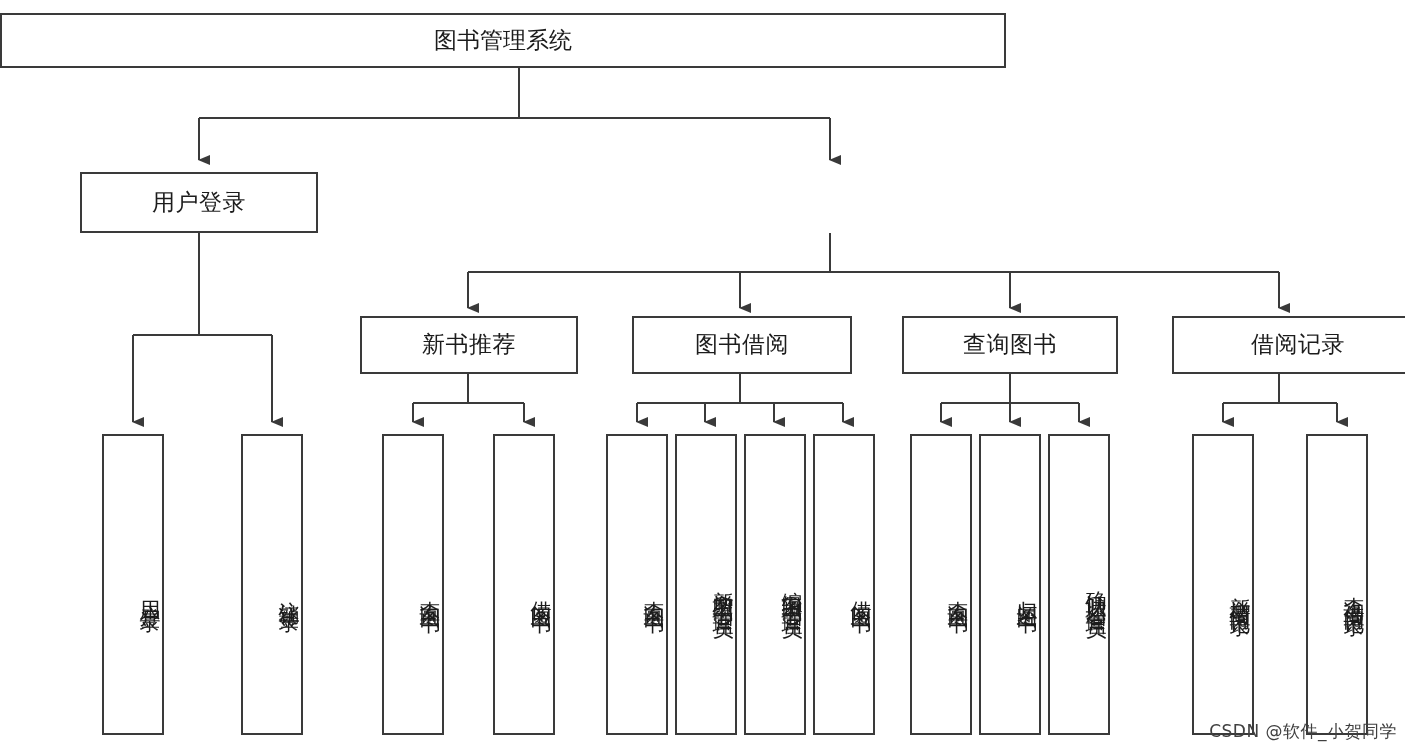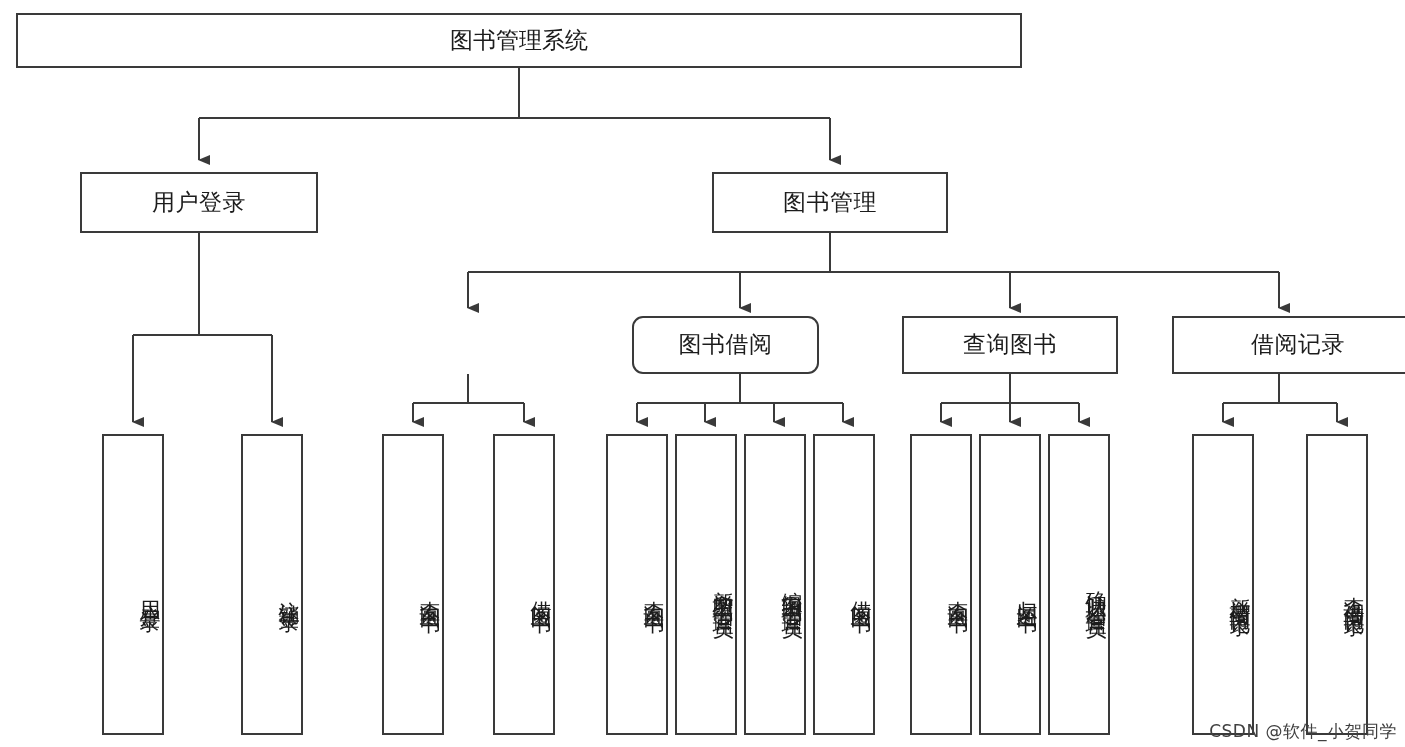--- a/index.html
+++ b/index.html
@@ -113,32 +113,32 @@
       <path d="M1010,403 L1010,422" marker-end="url(#arw)"></path>
       <path d="M1079,403 L1079,422" marker-end="url(#arw)"></path>
 
       <path d="M1279,374 L1279,403"></path>
       <path d="M1223,403 L1337,403"></path>
       <path d="M1223,403 L1223,422" marker-end="url(#arw)"></path>
       <path d="M1337,403 L1337,422" marker-end="url(#arw)"></path>
     </g>
   </svg>
 
-  <div class="node root" style="left:16px; top:13px; width:1006px; height:55px;">
+  <div class="node root" style="left:0; top:13px; width:1006px; height:55px;">
     <span>图书管理系统</span>
   </div>
 
   <div class="node horiz" style="left:80px; top:172px; width:238px; height:61px;">
     <span>用户登录</span>
   </div>
-  <div class="node horiz" style="left:712px; top:172px; width:236px; height:61px;">
-    <span>图书管理</span>
+
+  <div class="node horiz" style="left:360px; top:316px; width:218px; height:58px;">
+    <span>新书推荐</span>
   </div>
-
-  <div class="node horiz" style="left:632px; top:316px; width:187px; height:58px;border-radius:11px;">
+  <div class="node horiz" style="left:632px; top:316px; width:220px; height:58px;">
     <span>图书借阅</span>
   </div>
   <div class="node horiz" style="left:902px; top:316px; width:216px; height:58px;">
     <span>查询图书</span>
   </div>
   <div class="node horiz" style="left:1172px; top:316px; width:252px; height:58px;">
     <span>借阅记录</span>
   </div>
 
   <div class="node vert" style="left:102px; top:434px; width:62px; height:301px;">

